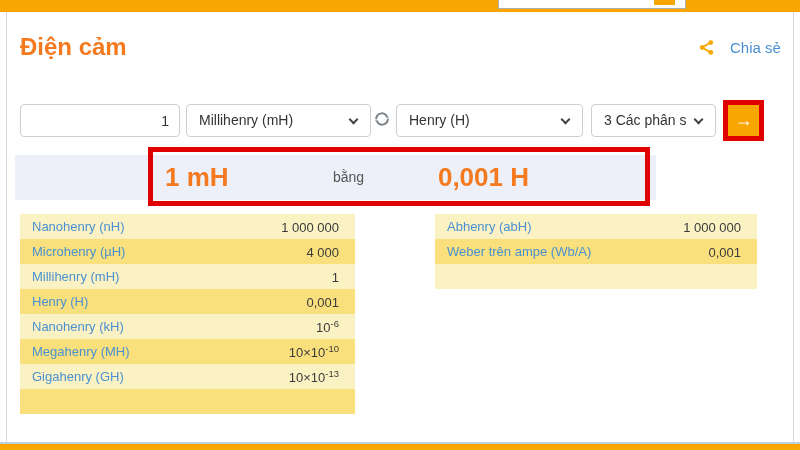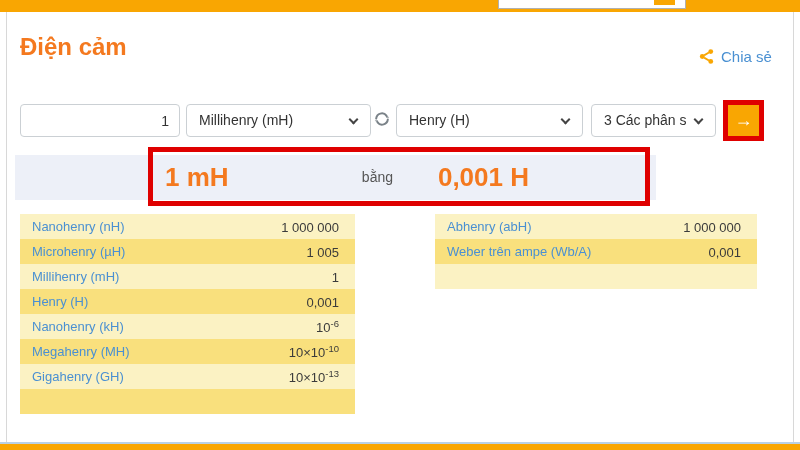--- a/index.html
+++ b/index.html
@@ -11,21 +11,21 @@
   
   .topbar{ position:absolute; left:0; top:0; width:800px; height:12px; background:#F9A602; }
   .searchbox{ position:absolute; left:498px; top:0; width:188px; height:9px;
     background:#fff; border:1px solid #b0b0b0; border-top:none; }
   .searchbtn{ position:absolute; right:10px; top:0; width:21px; height:5px; background:#F9A602; }
   
   .sideline{ position:absolute; top:12px; height:431px; width:0; border-left:1px solid #d8d8d8; }
   .sideline.left{ left:6px; } .sideline.right{ left:793px; }
   
   .title{ position:absolute; left:20px; top:33px; font-size:24px; font-weight:bold; color:#F4791F; }
-  .share{ position:absolute; left:698px; top:48px; display:flex; align-items:center; gap:6px; cursor:pointer;justify-content:space-between; }
+  .share{ position:absolute; left:698px; top:39px; display:flex; align-items:center; gap:15px; cursor:pointer;justify-content:space-between; }
   .share span{ font-size:15px; color:#4A90D2; }
   .instruction{ position:absolute; left:20px; top:67px; font-size:13.5px; color:#333; }
   
   .value-input{ position:absolute; left:20px; top:104px; width:160px; height:33px;
     border:1px solid #cbd0d4; border-radius:4px; text-align:right; padding-right:10px;
     font-size:14px; color:#333; font-family:"Liberation Sans", sans-serif; outline:none; }
   .select{ position:absolute; top:104px; height:33px; background:#fff;
     border:1px solid #cbd0d4; border-radius:4px; cursor:pointer; }
   .select .sel-label{ display:block; margin:0 28px 0 12px; line-height:31px; font-size:14px;
     color:#333; white-space:nowrap; overflow:hidden; }
@@ -37,21 +37,21 @@
   .swap-btn{ position:absolute; left:370px; top:108px; width:24px; height:24px;
     background:none; border:none; cursor:pointer; }
   .redbox{ position:absolute; border:5px solid #DF0000; background:transparent; z-index:5; }
   .redbox-btn{ left:723px; top:100px; width:41px; height:41px; }
   .convert-btn{ width:31px; height:31px; background:#F9A602; border:none; cursor:pointer;
     color:#fff; font-size:18px; font-weight:bold; line-height:31px; text-align:center; display:block; }
   .redbox-result{ left:148px; top:147px; width:502px; height:59px; }
   
   .result-row{ position:absolute; left:15px; top:155px; width:641px; height:45px; background:#EDF0F8; }
   .res-from{ position:absolute; left:150px; top:0; line-height:45px; font-size:26px; font-weight:bold; color:#F4791F; }
-  .res-eq{ position:absolute; left:318px; width:60px; top:0; line-height:45px; font-size:14px; color:#555; text-align:right; }
+  .res-eq{ position:absolute; left:318px; width:60px; top:0; line-height:45px; font-size:14px; color:#555; text-align:left; }
   .res-to{ position:absolute; right:127px; top:0; line-height:45px; font-size:26px; font-weight:bold; color:#F4791F; }
   
   .utable{ position:absolute; top:214px; }
   .utable.left{ left:20px; width:335px; }
   .utable.right{ left:435px; width:322px; }
   .trow{ display:flex; justify-content:space-between; align-items:center;
     height:25px; padding:0 16px 0 12px; font-size:13px; }
   .trow:nth-child(odd){ background:#FBF2C3; }
   .trow:nth-child(even){ background:#F9E07D; }
   .tlabel{ color:#4A90D2; text-decoration:none; cursor:pointer; white-space:nowrap; }
@@ -133,21 +133,21 @@
   </div>
   <div class="redbox redbox-result"></div>
 
   <div class="utable left">
     <div class="trow">
       <a class="tlabel">Nanohenry (nH)</a>
       <span class="tvalue"><span>1 000 000</span><sup></sup></span>
     </div>
     <div class="trow">
       <a class="tlabel">Microhenry (µH)</a>
-      <span class="tvalue"><span>1 005</span><sup></sup></span>
+      <span class="tvalue"><span>4 000</span><sup></sup></span>
     </div>
     <div class="trow">
       <a class="tlabel">Millihenry (mH)</a>
       <span class="tvalue"><span>1</span><sup></sup></span>
     </div>
     <div class="trow">
       <a class="tlabel">Henry (H)</a>
       <span class="tvalue"><span>0,001</span><sup></sup></span>
     </div>
     <div class="trow">

